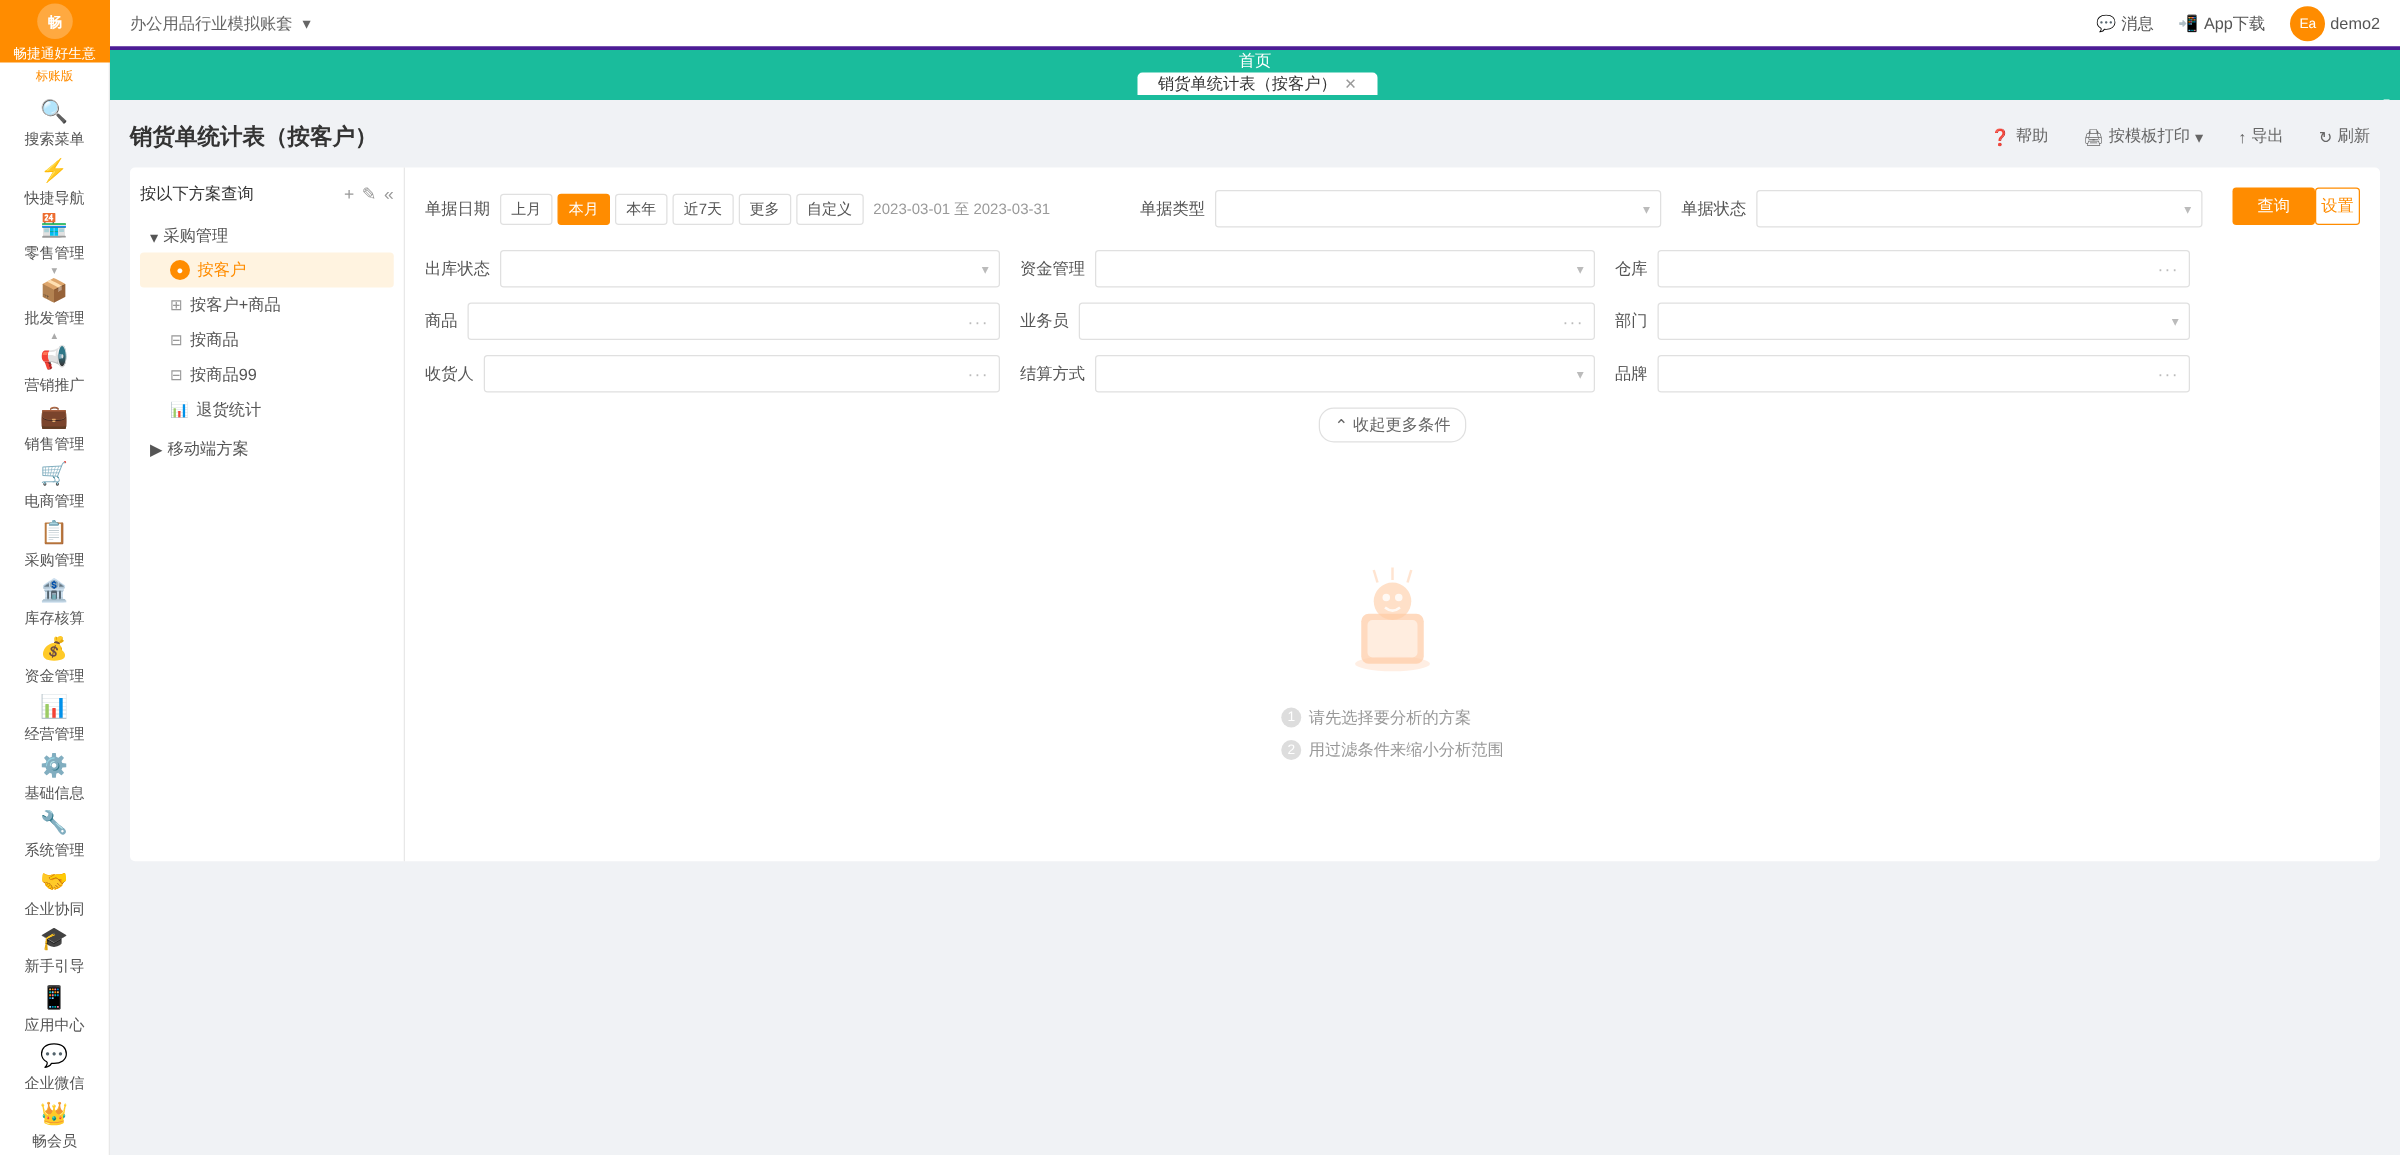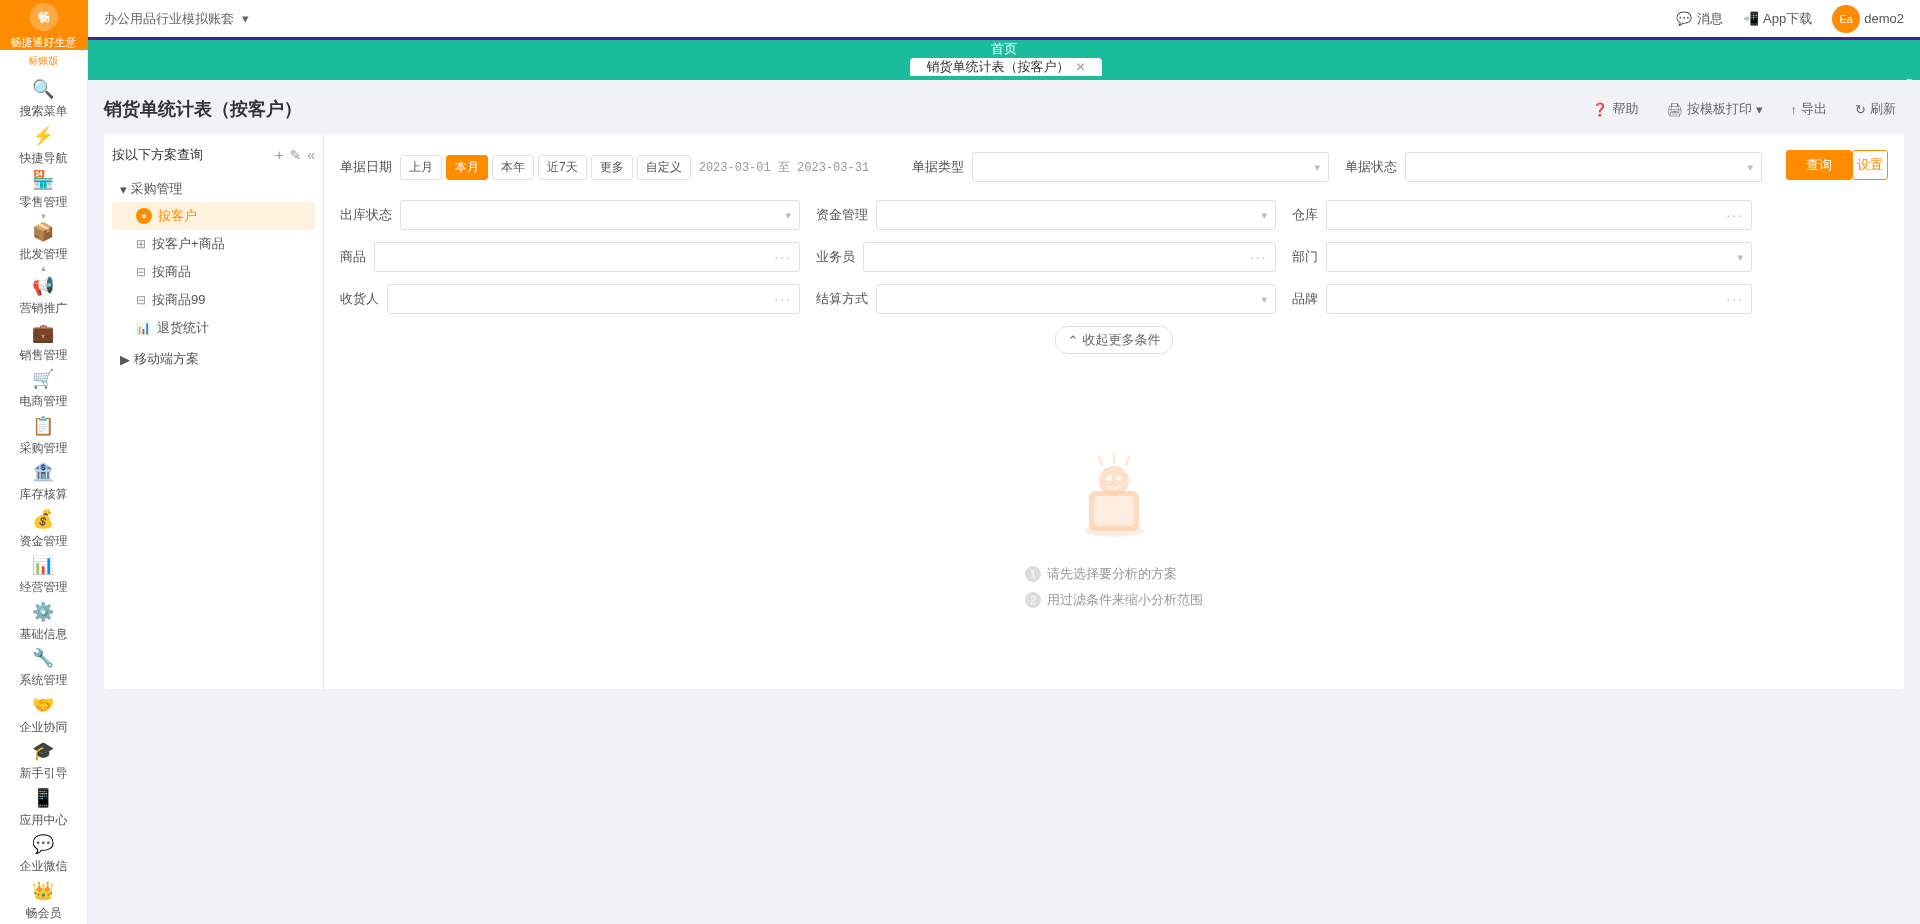--- a/index.html
+++ b/index.html
@@ -64,21 +64,21 @@
     .filter-item { display: flex; align-items: center; gap: 8px; flex: 1; }
     .filter-label { color: #555; font-size: 13px; white-space: nowrap; flex-shrink: 0; }
     .filter-control { flex: 1; border: 1px solid #e0e0e0; border-radius: 3px; height: 30px; display: flex; align-items: center; padding: 0 8px; background: #fff; cursor: pointer; position: relative; }
     .filter-control .arrow-down { margin-left: auto; color: #bbb; font-size: 11px; }
     .filter-control .dots { margin-left: auto; color: #bbb; font-size: 14px; letter-spacing: 1px; }
 
     
     .date-filter { display: flex; align-items: center; gap: 4px; flex: 1; }
     .date-btn { padding: 3px 8px; border: 1px solid #e0e0e0; border-radius: 3px; font-size: 12px; color: #555; cursor: pointer; background: #fff; }
     .date-btn.active { background: #ff8c00; color: #fff; border-color: #ff8c00; }
-    .date-range { font-size: 12px; color: #999; margin-left: 4px; font-family: Liberation Mono, monospace; }
+    .date-range { font-size: 12px; color: #999; margin-left: 4px; }
 
     
     .collapse-row { display: flex; justify-content: center; margin-top: 8px; }
     .collapse-btn { display: flex; align-items: center; gap: 4px; color: #666; font-size: 13px; cursor: pointer; padding: 4px 12px; border: 1px solid #e0e0e0; border-radius: 12px; background: #fff; }
 
     
     .query-btn { background: #ff8c00; color: #fff; border: none; border-radius: 3px; padding: 6px 20px; font-size: 13px; cursor: pointer; }
     .setting-btn { background: #fff; color: #ff8c00; border: 1px solid #ff8c00; border-radius: 3px; padding: 5px 4px; font-size: 13px; cursor: pointer; margin-top: 4px; }
 
     .btn-group-right { display: flex; flex-direction: column; align-items: flex-end; gap: 4px; padding: 8px 0; margin-left: 8px; }

